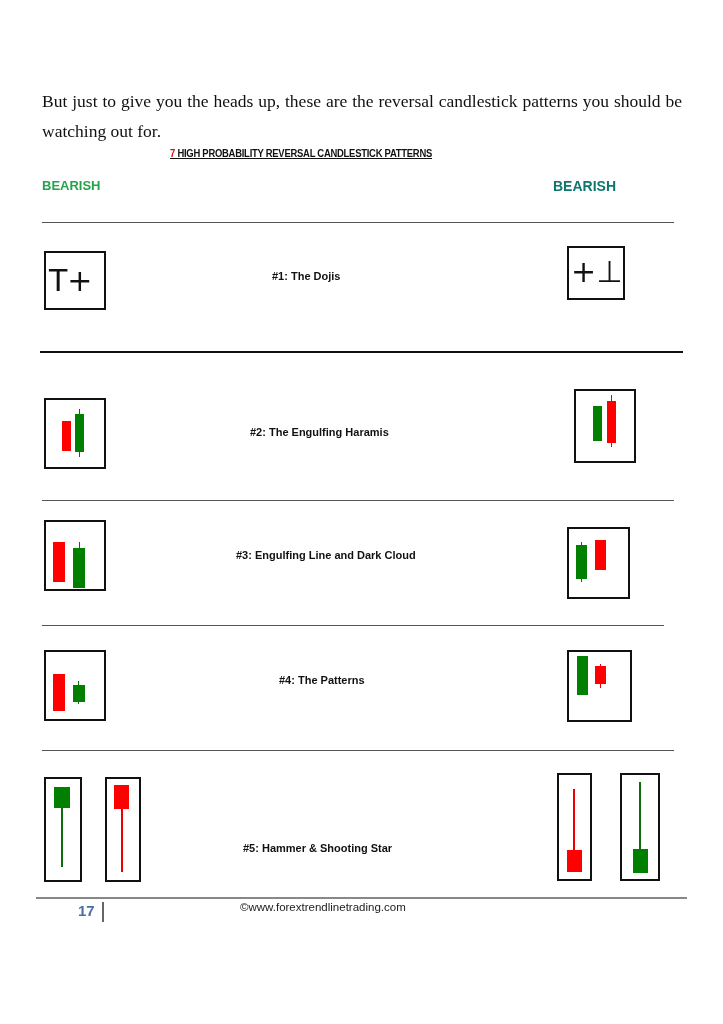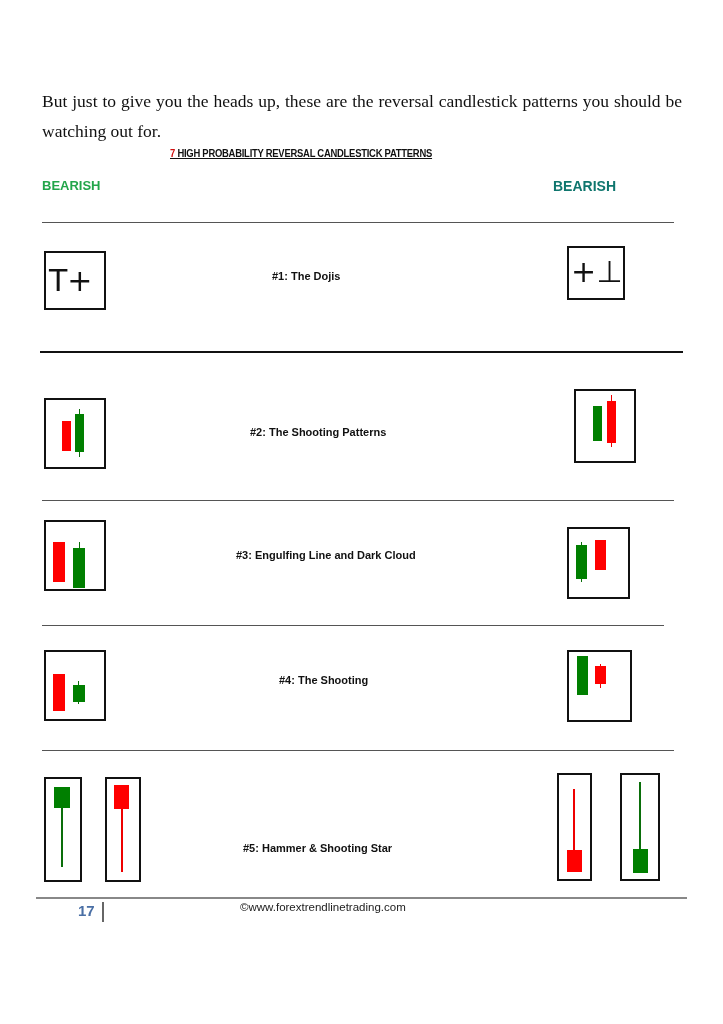--- a/index.html
+++ b/index.html
@@ -44,21 +44,21 @@
   <div class="glyph" style="position:absolute;left:2px;top:9px;">+⊥</div>
 </div>
 
 <div class="abs rule thick" style="left:40px;top:351px;width:643px;"></div>
 
 <div class="abs box" style="left:44px;top:398px;width:62px;height:71px;">
   <div class="c red" style="left:16px;top:21px;width:9px;height:30px;"></div>
   <div class="c wg" style="left:33px;top:9px;width:1px;height:48px;"></div>
   <div class="c green" style="left:29px;top:14px;width:9px;height:38px;"></div>
 </div>
-<div class="abs title" style="left:250px;top:426px;">#2: The Shooting Patterns</div>
+<div class="abs title" style="left:250px;top:426px;">#2: The Engulfing Haramis</div>
 <div class="abs box" style="left:574px;top:389px;width:62px;height:74px;">
   <div class="c green" style="left:17px;top:15px;width:9px;height:35px;"></div>
   <div class="c wr" style="left:35px;top:4px;width:1px;height:52px;"></div>
   <div class="c red" style="left:31px;top:10px;width:9px;height:42px;"></div>
 </div>
 
 <div class="abs rule" style="left:42px;top:500px;width:632px;"></div>
 
 <div class="abs box" style="left:44px;top:520px;width:62px;height:71px;">
   <div class="c red" style="left:7px;top:20px;width:12px;height:40px;"></div>
@@ -72,21 +72,21 @@
   <div class="c red" style="left:26px;top:11px;width:11px;height:30px;"></div>
 </div>
 
 <div class="abs rule" style="left:42px;top:625px;width:622px;"></div>
 
 <div class="abs box" style="left:44px;top:650px;width:62px;height:71px;">
   <div class="c red" style="left:7px;top:22px;width:12px;height:37px;"></div>
   <div class="c wg" style="left:32px;top:29px;width:1px;height:23px;"></div>
   <div class="c green" style="left:27px;top:33px;width:12px;height:17px;"></div>
 </div>
-<div class="abs title" style="left:279px;top:674px;">#4: The Shooting</div>
+<div class="abs title" style="left:279px;top:674px;">#4: The Patterns</div>
 <div class="abs box" style="left:567px;top:650px;width:65px;height:72px;">
   <div class="c green" style="left:8px;top:4px;width:11px;height:39px;"></div>
   <div class="c wr" style="left:31px;top:12px;width:1px;height:24px;"></div>
   <div class="c red" style="left:26px;top:14px;width:11px;height:18px;"></div>
 </div>
 
 <div class="abs rule" style="left:42px;top:750px;width:632px;"></div>
 
 <div class="abs box" style="left:44px;top:777px;width:38px;height:105px;">
   <div class="c wg" style="left:15px;top:20px;width:2px;height:68px;"></div>

